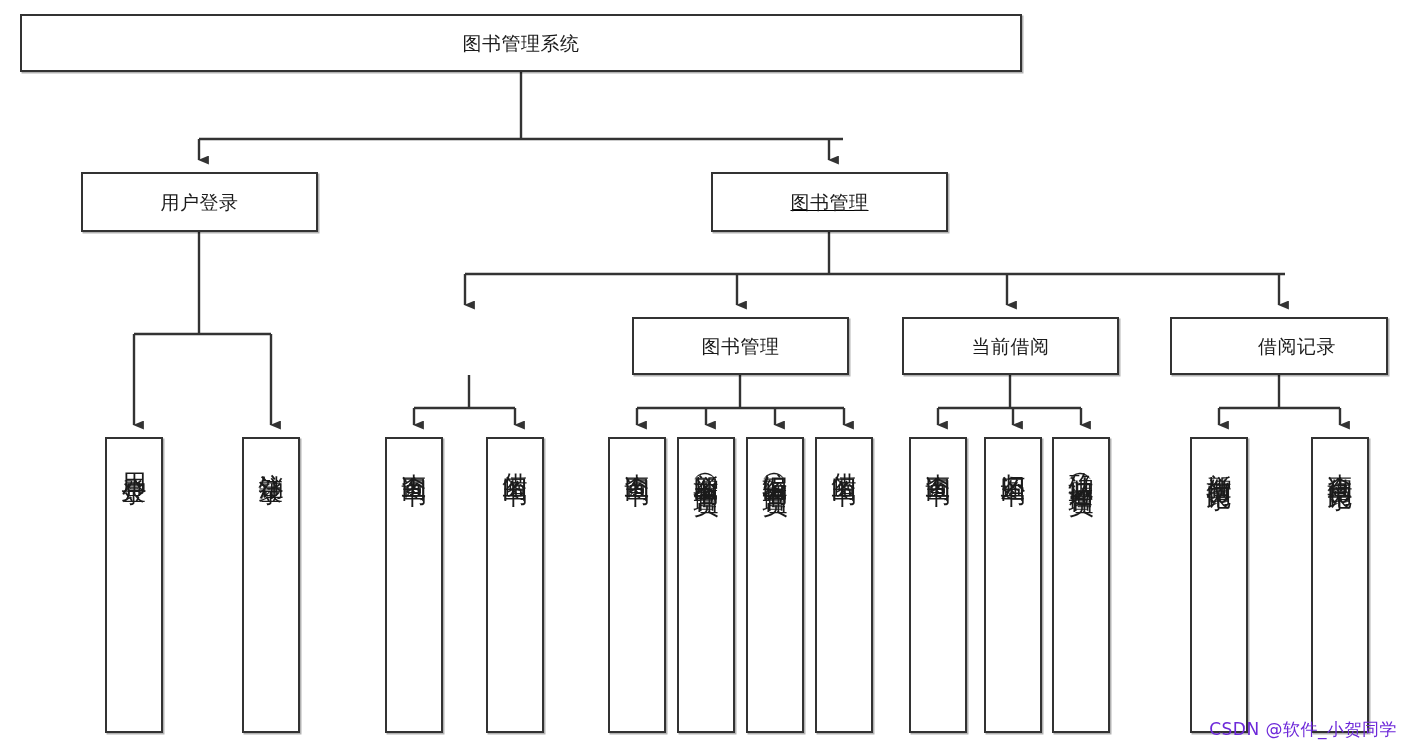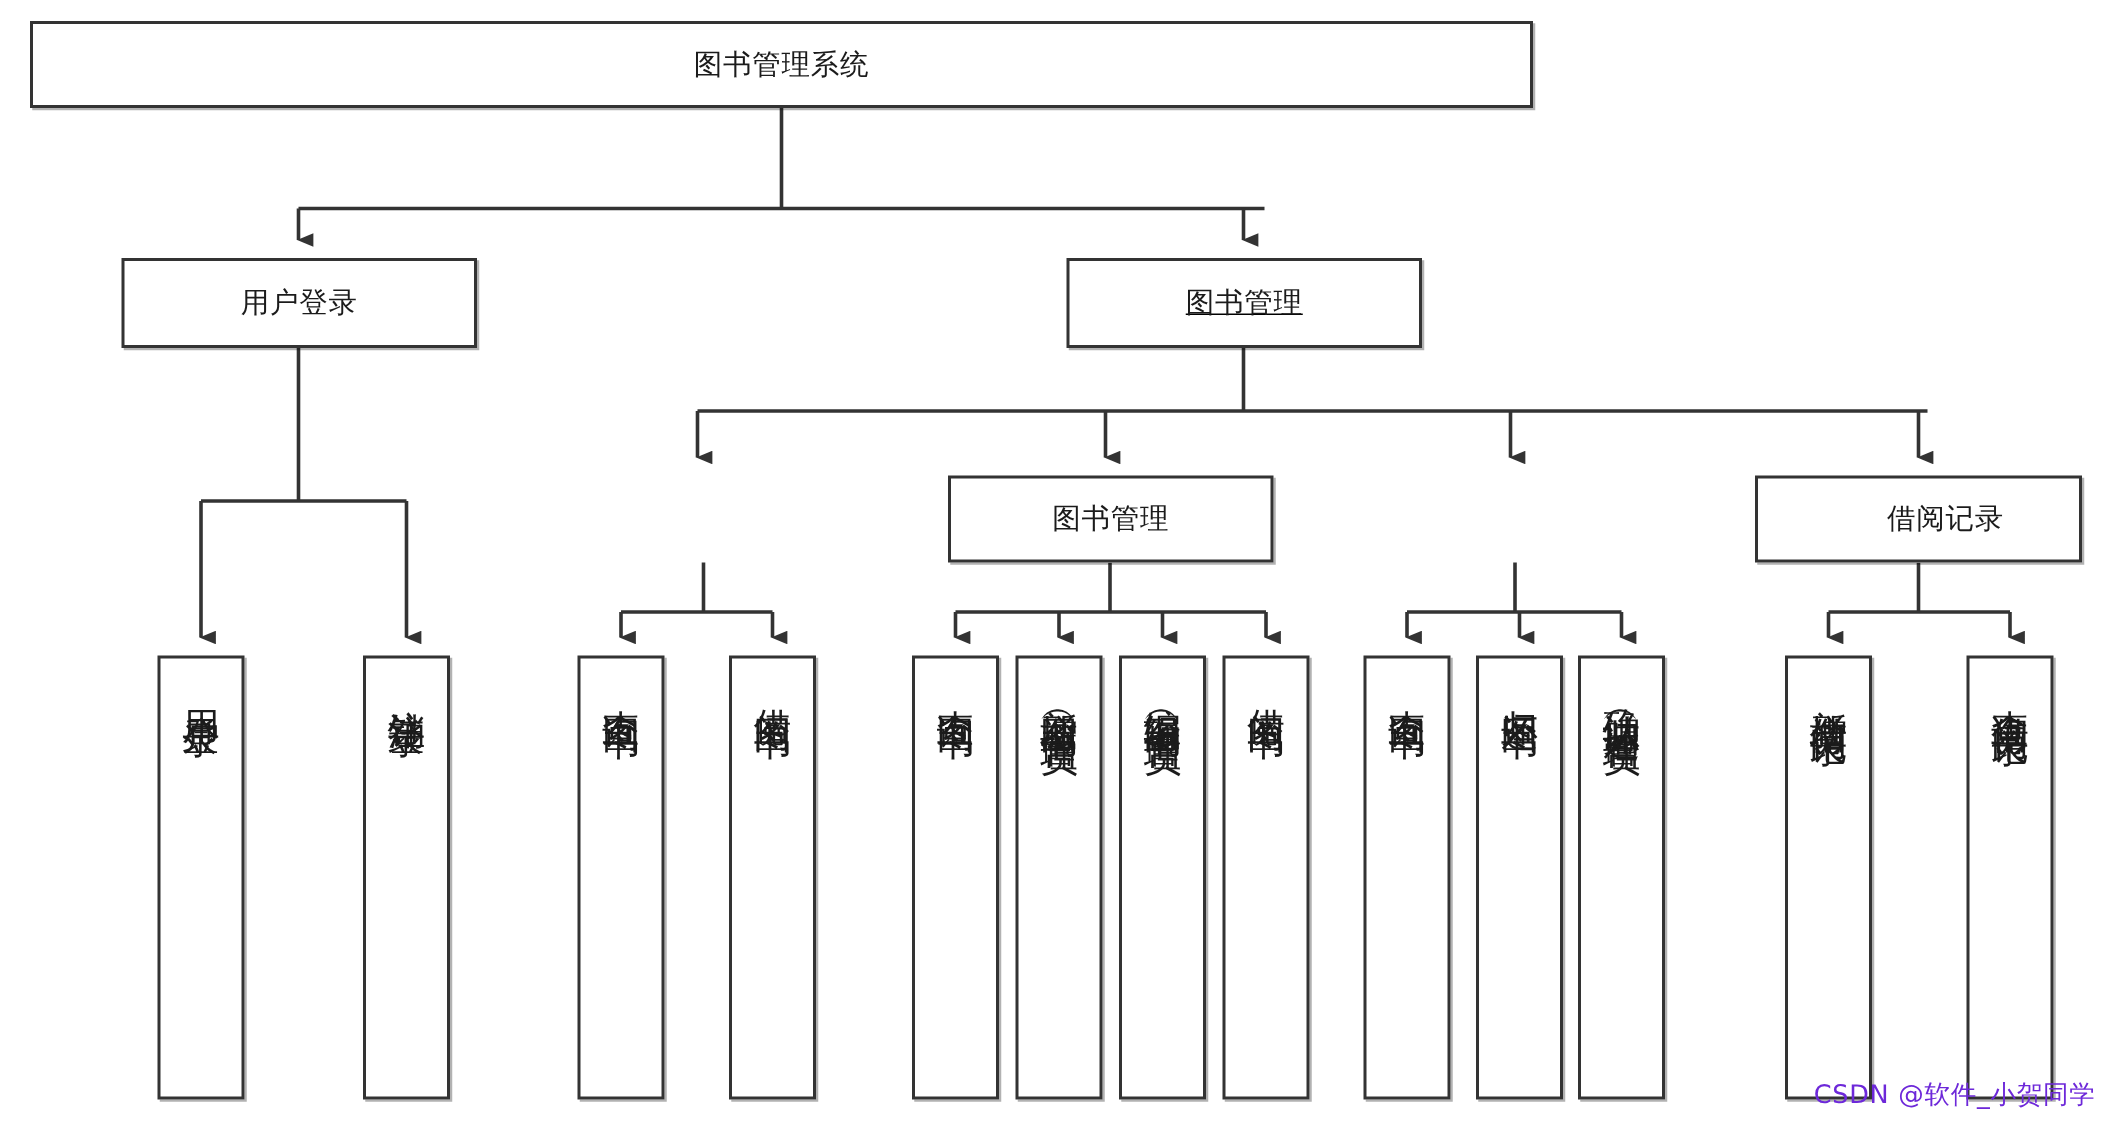--- a/index.html
+++ b/index.html
@@ -131,20 +131,23 @@
   <div class="node horiz" id="node-l1-0" style="left: 81px; top: 172px; width: 237px; height: 60px;">
     <span class="label">用户登录</span>
   </div>
   <div class="node horiz" id="node-l1-1" style="left: 711px; top: 172px; width: 237px; height: 60px; text-decoration: underline;">
     <span class="label">图书管理</span>
   </div>
 
   <div class="node horiz" id="node-l2-1" style="left: 632px; top: 317px; width: 217px; height: 58px;">
     <span class="label">图书管理</span>
   </div>
+  <div class="node horiz" id="node-l2-2" style="left: 902px; top: 317px; width: 217px; height: 58px;">
+    <span class="label">当前借阅</span>
+  </div>
   <div class="node horiz" id="node-l2-3" style="left: 1170px; top: 317px; width: 218px; height: 58px; padding-left: 36px;">
     <span class="label">借阅记录</span>
   </div>
 
   <div class="node vert" id="node-leaf-0" style="left: 105px; top: 437px; width: 58px; height: 296px;">
     <span class="label">用户登录</span>
   </div>
   <div class="node vert" id="node-leaf-1" style="left: 242px; top: 437px; width: 58px; height: 296px;">
     <span class="label">注销登录</span>
   </div>

